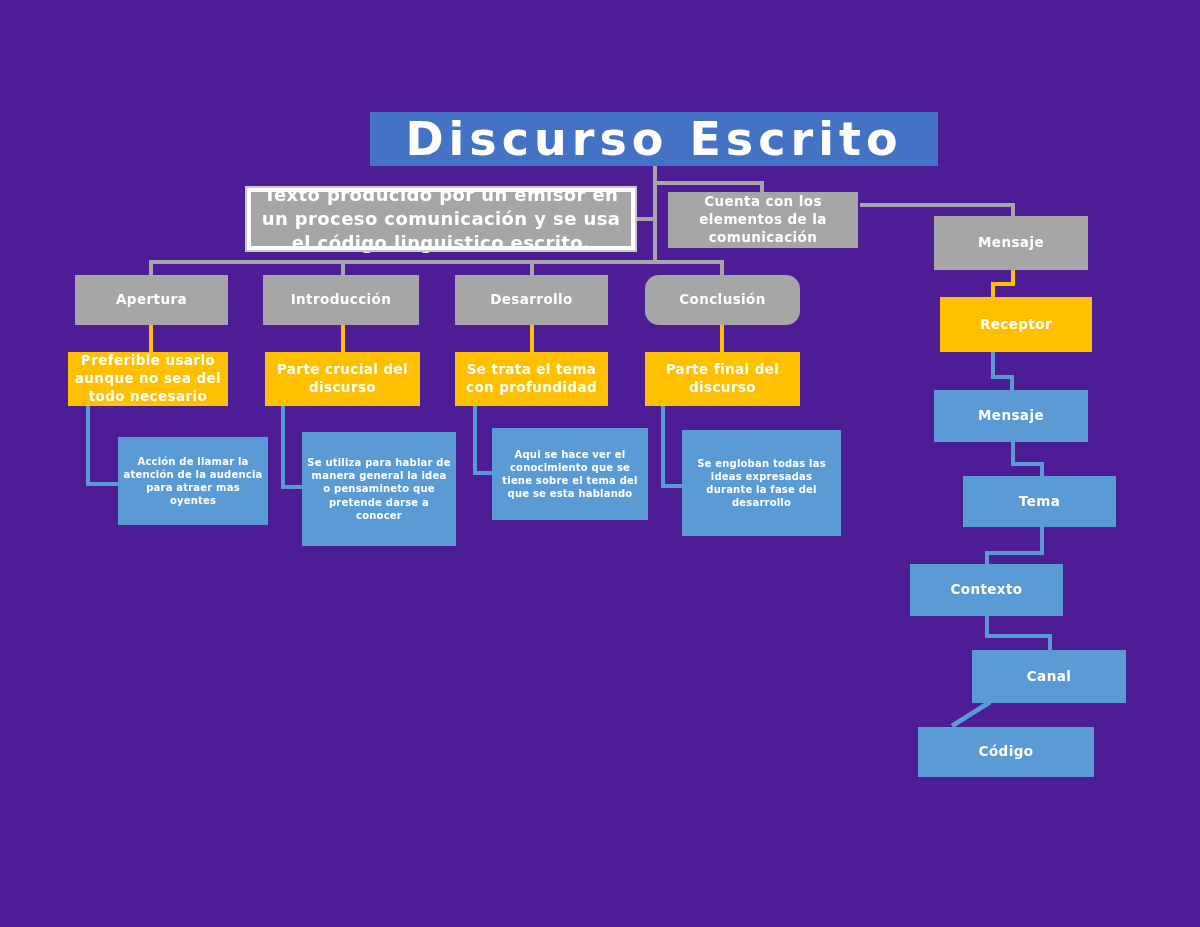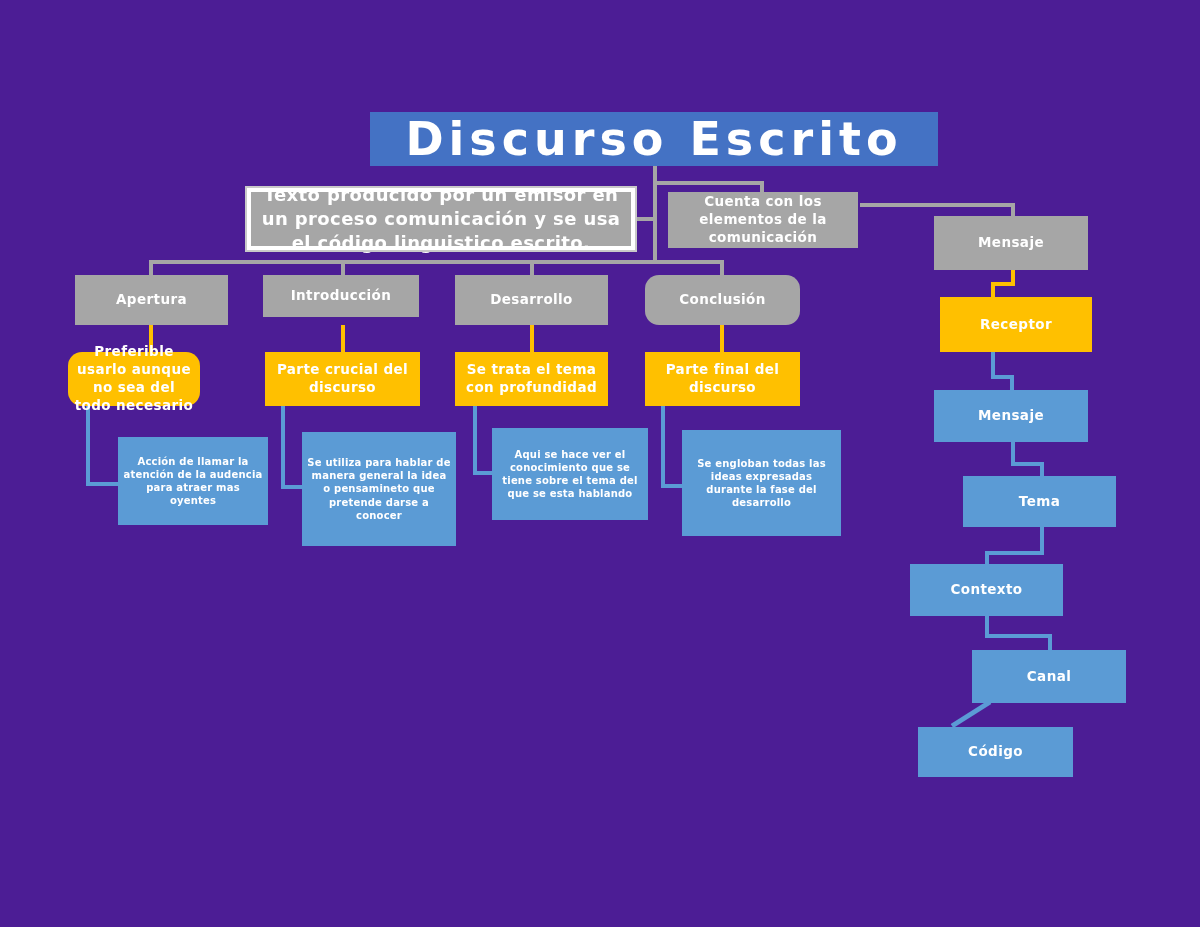--- a/index.html
+++ b/index.html
@@ -63,35 +63,35 @@
       <path d="M990,702 L952,726" stroke-width="5"></path>
     </g>
   </svg>
 
   <div class="box title-box" style="left:370px;top:112px;width:568px;height:54px;">Discurso Escrito</div>
 
   <div class="box def-box" style="left:247px;top:188px;width:388px;height:62px;">Texto producido por un emisor en un proceso comunicación y se usa el código linguistico escrito.</div>
   <div class="box gray" style="left:668px;top:192px;width:190px;height:56px;">Cuenta con los elementos de la comunicación</div>
 
   <div class="box gray" style="left:75px;top:275px;width:153px;height:50px;">Apertura</div>
-  <div class="box gray" style="left:263px;top:275px;width:156px;height:42px;">Introducción</div>
+  <div class="box gray" style="left:263px;top:275px;width:156px;height:50px;">Introducción</div>
   <div class="box gray" style="left:455px;top:275px;width:153px;height:50px;">Desarrollo</div>
   <div class="box gray" style="left:645px;top:275px;width:155px;height:50px;border-radius:14px;">Conclusión</div>
 
-  <div class="box orange" style="left:68px;top:352px;width:132px;height:54px;border-radius:14px;">Preferible usarlo aunque no sea del todo necesario</div>
+  <div class="box orange" style="left:68px;top:352px;width:160px;height:54px;">Preferible usarlo aunque no sea del todo necesario</div>
   <div class="box orange" style="left:265px;top:352px;width:155px;height:54px;">Parte crucial del discurso</div>
   <div class="box orange" style="left:455px;top:352px;width:153px;height:54px;">Se trata el tema con profundidad</div>
   <div class="box orange" style="left:645px;top:352px;width:155px;height:54px;">Parte final del discurso</div>
 
   <div class="box blue detail" style="left:118px;top:437px;width:150px;height:88px;">Acción de llamar la atención de la audencia para atraer mas oyentes</div>
   <div class="box blue detail" style="left:302px;top:432px;width:154px;height:114px;">Se utiliza para hablar de manera general la idea o pensamineto que pretende darse a conocer</div>
   <div class="box blue detail" style="left:492px;top:428px;width:156px;height:92px;">Aqui se hace ver el conocimiento que se tiene sobre el tema del que se esta hablando</div>
   <div class="box blue detail" style="left:682px;top:430px;width:159px;height:106px;">Se engloban todas las ideas expresadas durante la fase del desarrollo</div>
 
   <div class="box gray" style="left:934px;top:216px;width:154px;height:54px;">Mensaje</div>
   <div class="box orange" style="left:917px;top:297px;width:152px;height:55px;margin-left:23px;">Receptor</div>
   <div class="box blue" style="left:934px;top:390px;width:154px;height:52px;">Mensaje</div>
   <div class="box blue" style="left:963px;top:476px;width:153px;height:51px;">Tema</div>
   <div class="box blue" style="left:910px;top:564px;width:153px;height:52px;">Contexto</div>
   <div class="box blue" style="left:972px;top:650px;width:154px;height:53px;">Canal</div>
-  <div class="box blue" style="left:918px;top:727px;width:155px;height:50px;">Código</div>
+  <div class="box blue" style="left:918px;top:727px;width:176px;height:50px;">Código</div>
 
 </div>
 
 </body></html>

